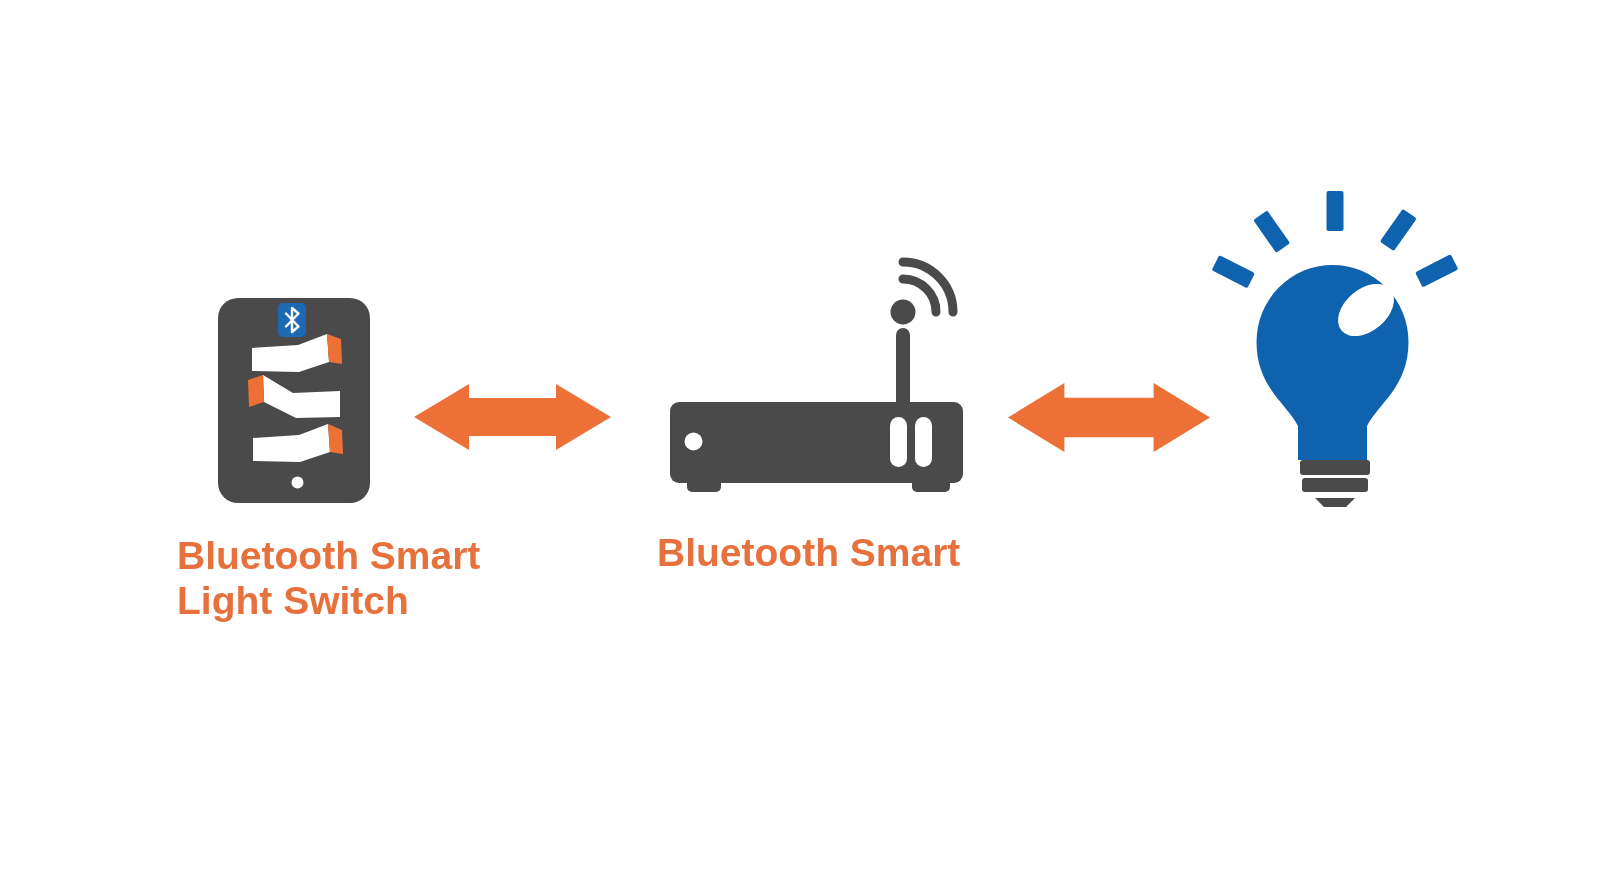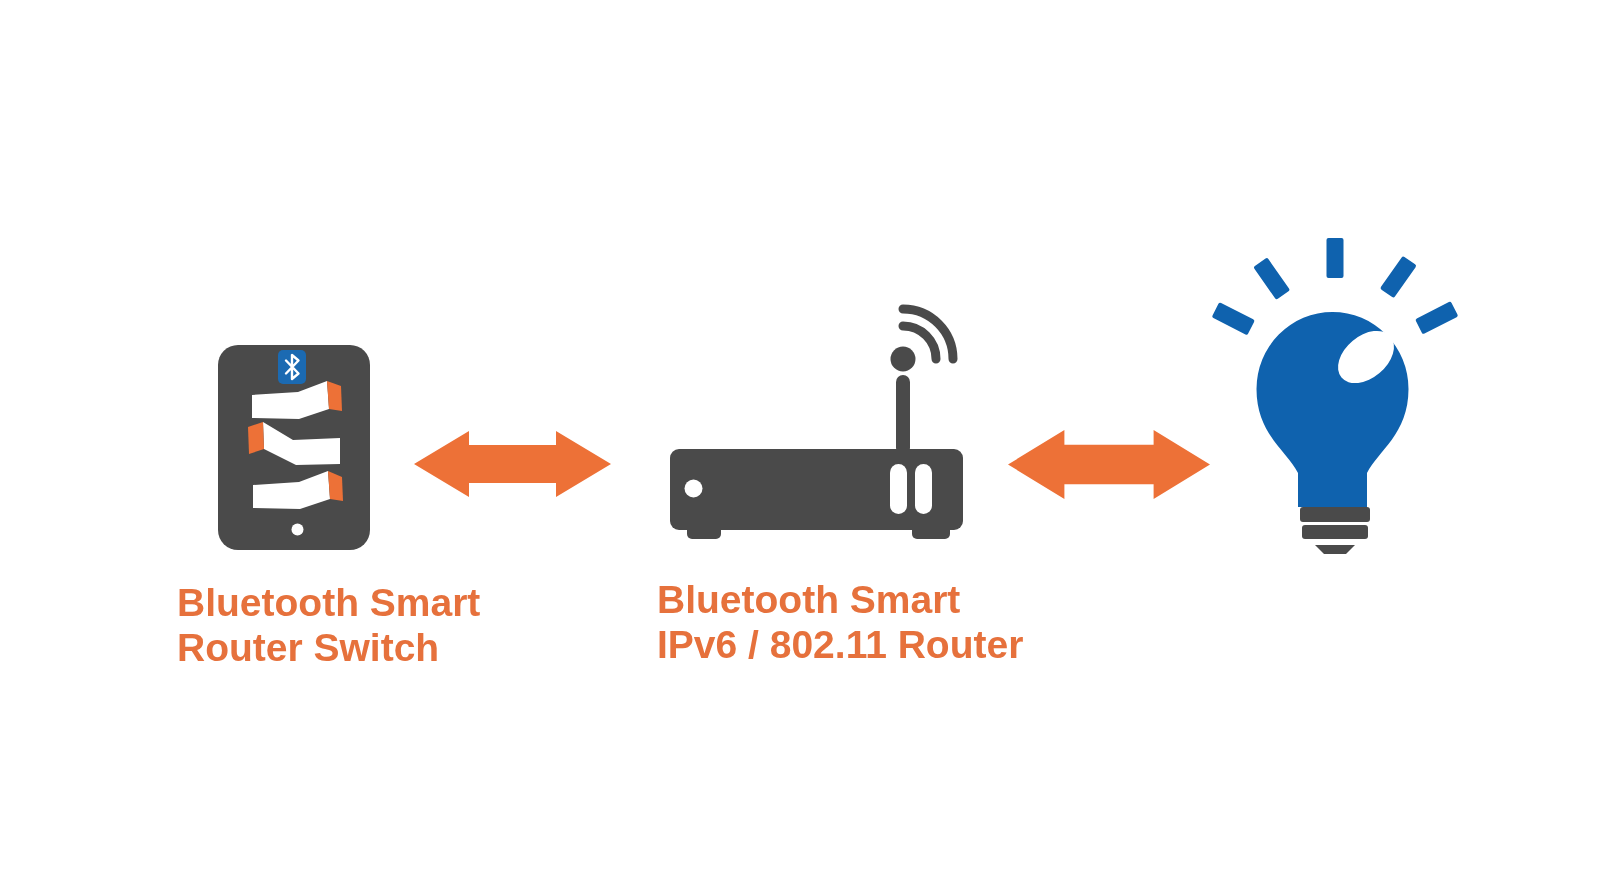--- a/index.html
+++ b/index.html
@@ -7,21 +7,20 @@
     padding: 0;
     background: #ffffff;
   }
   .canvas {
     position: relative;
     width: 1600px;
     height: 671px;
     background: #ffffff;
     overflow: hidden;
     font-family: "Liberation Sans", sans-serif;
-    margin-top: 47px;
   }
   .abs { position: absolute; }
   .node-label {
     position: absolute;
     font-family: "Liberation Sans", sans-serif;
     font-weight: 700;
     font-size: 39px;
     line-height: 45px;
     color: #E6713C;
     white-space: nowrap;
@@ -93,22 +92,21 @@
 
     <g fill="#4A4A4A">
       <rect x="110" y="280" width="70" height="15" rx="3"></rect>
       <rect x="112" y="298" width="66" height="14" rx="3"></rect>
       <polygon points="125,318 165,318 156,327 134,327"></polygon>
     </g>
   </svg>
 
   <div class="node-label" style="left:177px; top:533px;">
     <div>Bluetooth Smart</div>
-    <div>Router Switch</div>
+    <div>Light Switch</div>
   </div>
 
   <div class="node-label" style="left:657px; top:530px;">
     <div>Bluetooth Smart</div>
-    <div>IPv6 / 802.11 Router</div>
   </div>
 
 
 </div>
 
 </body></html>

